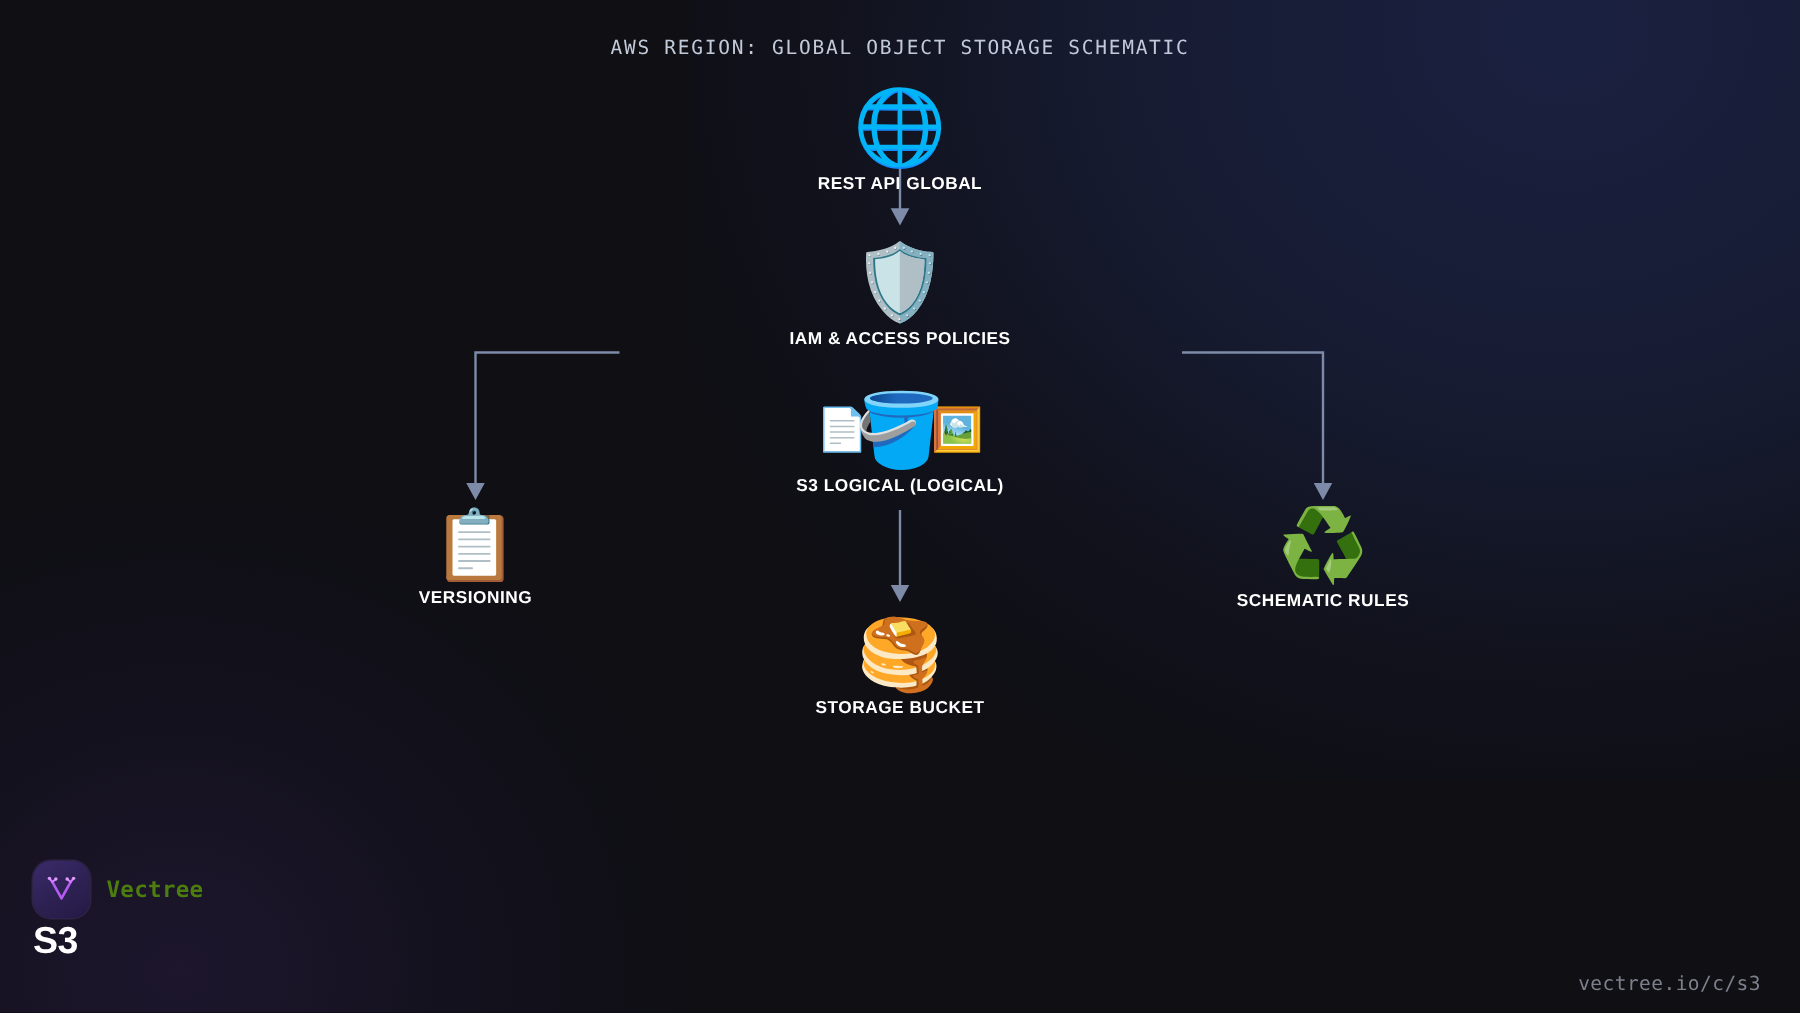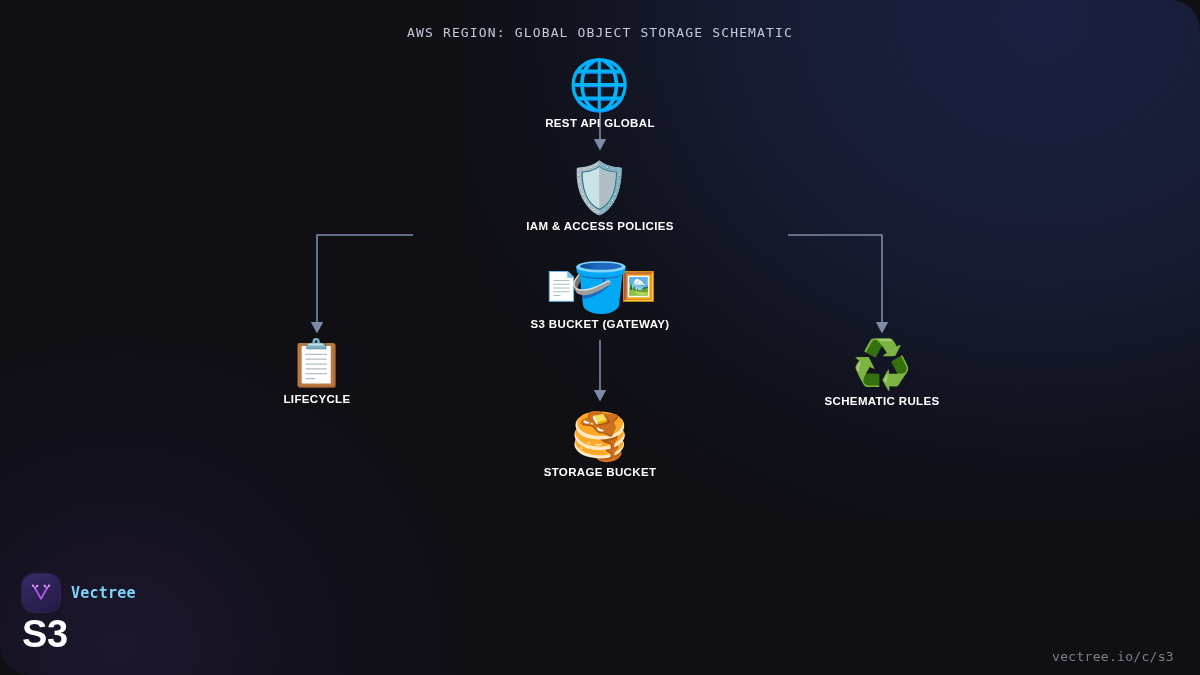--- a/index.html
+++ b/index.html
@@ -8,21 +8,20 @@
     width:1200px; height:675px;
     background:#0f0f14;
     overflow:hidden;
     font-family:"Liberation Sans", sans-serif;
   }
   #stage {
     position:relative;
     width:1200px; height:675px;
     background:#0f0f14;
     overflow:hidden;
-    border-radius:30px;
   }
   
   .glow-a {
     position:absolute; top:-260px; right:-200px;
     width:940px; height:780px;
     background:radial-gradient(ellipse at 62% 36%, #1a2040 0%, #171c33 34%, rgba(17,19,32,0.55) 62%, rgba(15,15,20,0) 80%);
     pointer-events:none;
   }
   .glow-b {
     position:absolute; bottom:-180px; left:-160px;
@@ -95,26 +94,26 @@
   }
   .brand-mark {
     width:38px; height:38px; border-radius:12px;
     background:linear-gradient(150deg,#3b2a6b 0%,#2d2152 55%,#241a45 100%);
     display:flex; align-items:center; justify-content:center;
     box-shadow:0 0 0 1px rgba(150,110,220,0.18);
   }
   .brand-name {
     font-family:"DejaVu Sans Mono", monospace;
     font-size:15px; font-weight:bold;
-    color:#7dd3fc; letter-spacing:0.2px;
+    color:#4d7c0f; letter-spacing:0.2px;
   }
   .page-heading {
     position:absolute; left:22px; top:613px;
     font-family:"Liberation Sans", sans-serif;
-    font-weight:bold; font-size:38px;
+    font-weight:bold; font-size:25px;
     color:#ffffff; letter-spacing:-0.4px;text-align:center;
   }
   .page-url {
     position:absolute; right:26px; top:624px;
     font-family:"DejaVu Sans Mono", monospace;
     font-size:13px; color:#7d808c; letter-spacing:0.3px;margin-top:25px;
   }
 </style>
 </head>
 <body>
@@ -155,28 +154,28 @@
     </div>
     <div class="node-label">IAM &amp; ACCESS POLICIES</div>
   </div>
 
   <div class="node" id="node-bucket">
     <div class="glyphs">
       <span class="glyph g-doc">📄</span>
       <span class="glyph g-bkt">🪣</span>
       <span class="glyph g-img">🖼️</span>
     </div>
-    <div class="node-label">S3 BUCKET (GATEWAY)</div>
+    <div class="node-label">S3 LOGICAL (LOGICAL)</div>
   </div>
 
   <div class="node" id="node-versioning">
     <div class="glyphs">
       <span class="glyph">📋</span>
     </div>
-    <div class="node-label">LIFECYCLE</div>
+    <div class="node-label">VERSIONING</div>
   </div>
 
   <div class="node" id="node-lifecycle">
     <div class="glyphs">
       <span class="glyph">♻️</span>
     </div>
     <div class="node-label">SCHEMATIC RULES</div>
   </div>
 
   <div class="node" id="node-storage">

